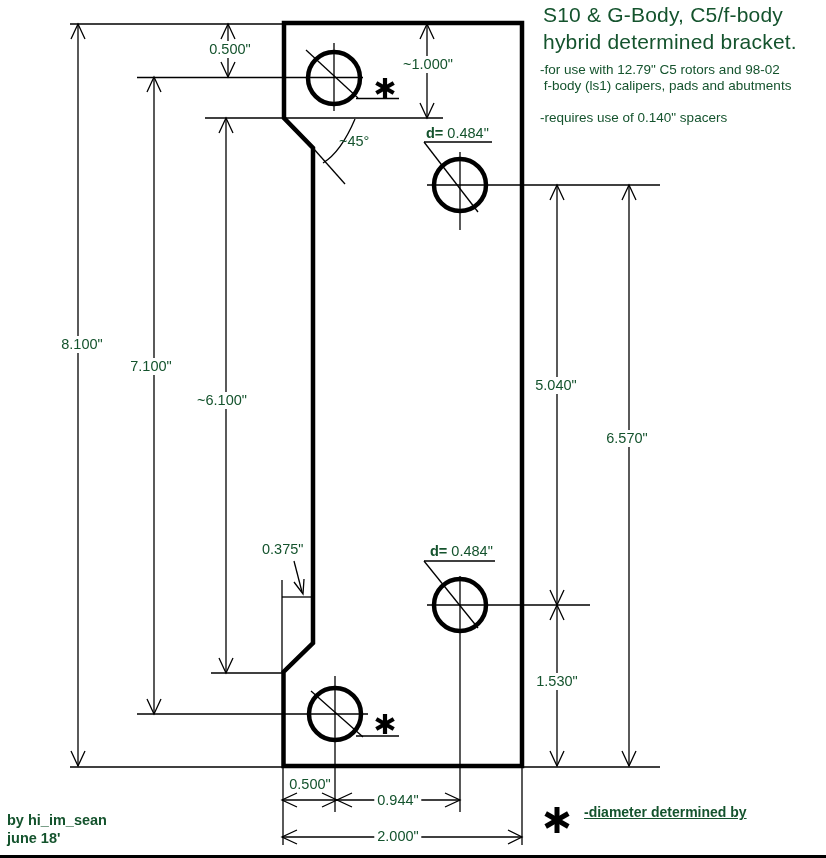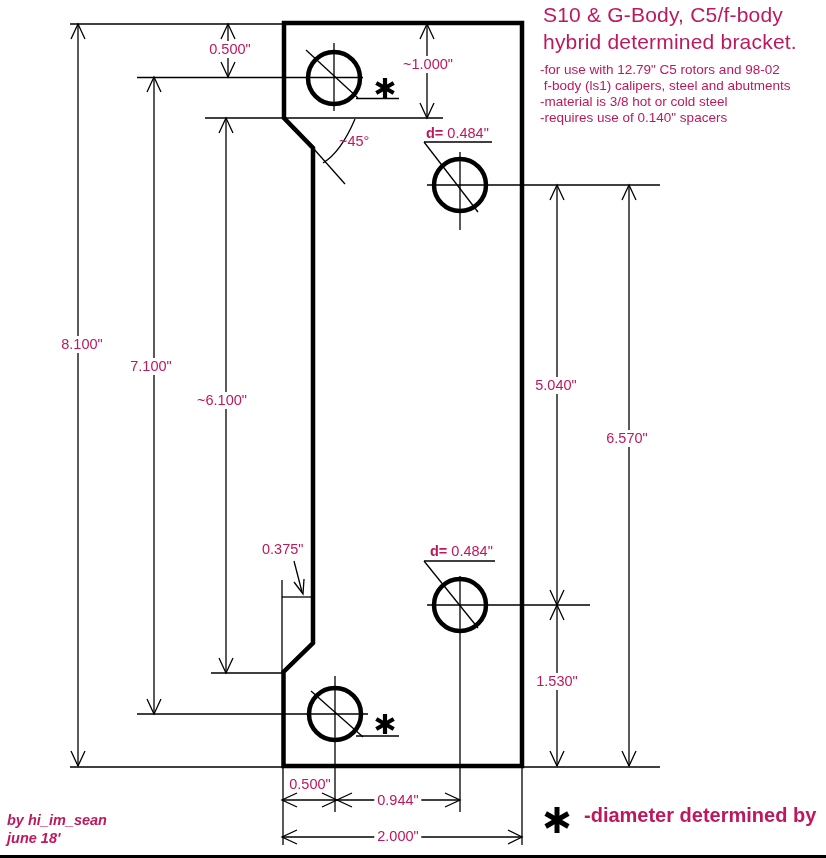--- a/index.html
+++ b/index.html
@@ -1,28 +1,28 @@
 <!DOCTYPE html>
 <html><head>
 <meta charset="utf-8">
 <style>
   html,body{margin:0;padding:0;background:#fff;}
   #canvas{
     position:relative;width:826px;height:858px;background:#ffffff;
     font-family:"Liberation Sans","DejaVu Sans",sans-serif;color:#000;overflow:hidden;
   }
   #drawing{position:absolute;left:0;top:0;}
-  .lbl{position:absolute;font-size:14.5px;line-height:1.15;white-space:pre;color:#be185d;}
+  .lbl{position:absolute;font-size:14.5px;line-height:1.15;white-space:pre;color:#14532d;}
   .ctr{transform:translateX(-50%);}
   .wbg{background:#ffffff;padding:0 3px;}
   .b{font-weight:bold;}
   .title{font-size:21px;letter-spacing:0.2px;}
   .note{font-size:13.5px;}
-  .foot{font-size:20px;font-weight:bold;}
-  .author{font-size:14.5px;font-weight:bold;font-style:italic;}
+  .foot{font-size:14px;font-weight:bold;text-decoration:underline;}
+  .author{font-size:14.5px;font-weight:bold;}
   #bottom-bar{position:absolute;left:0;bottom:0;width:826px;height:3px;background:#000;}
 </style>
 </head>
 <body>
 
 <div id="canvas">
 
   <svg id="drawing" width="826" height="858" viewBox="0 0 826 858">
     <g stroke="#000" fill="none" stroke-linecap="butt">
 
@@ -124,22 +124,21 @@
         <line x1="545.7" y1="813.5" x2="568.3" y2="826.5"></line>
         <line x1="545.7" y1="826.5" x2="568.3" y2="813.5"></line>
       </g>
     </g>
   </svg>
 
   <div class="lbl title" style="left:543px;top:3px">S10 &amp; G-Body, C5/f-body</div>
   <div class="lbl title" style="left:543px;top:30px">hybrid determined bracket.</div>
 
   <div class="lbl note" style="left:540px;top:62px">-for use with 12.79" C5 rotors and 98-02</div>
-  <div class="lbl note" style="left:540px;top:78px"> f-body (ls1) calipers, steel and abutments</div>
-  <div class="lbl note" style="left:540px;top:94px">-material is 3/8 hot or cold steel</div>
+  <div class="lbl note" style="left:540px;top:78px"> f-body (ls1) calipers, pads and abutments</div>
   <div class="lbl note" style="left:540px;top:110px">-requires use of 0.140" spacers</div>
 
   <div class="lbl ctr wbg" style="left:230px;top:41px">0.500"</div>
   <div class="lbl ctr wbg" style="left:428px;top:56px">~1.000"</div>
   <div class="lbl" style="left:339px;top:133px">~45°</div>
 
   <div class="lbl" style="left:426px;top:125px"><span class="b">d=</span><span> 0.484"</span></div>
   <div class="lbl" style="left:430px;top:543px"><span class="b">d=</span><span> 0.484"</span></div>
 
   <div class="lbl ctr wbg" style="left:82px;top:336px">8.100"</div>

